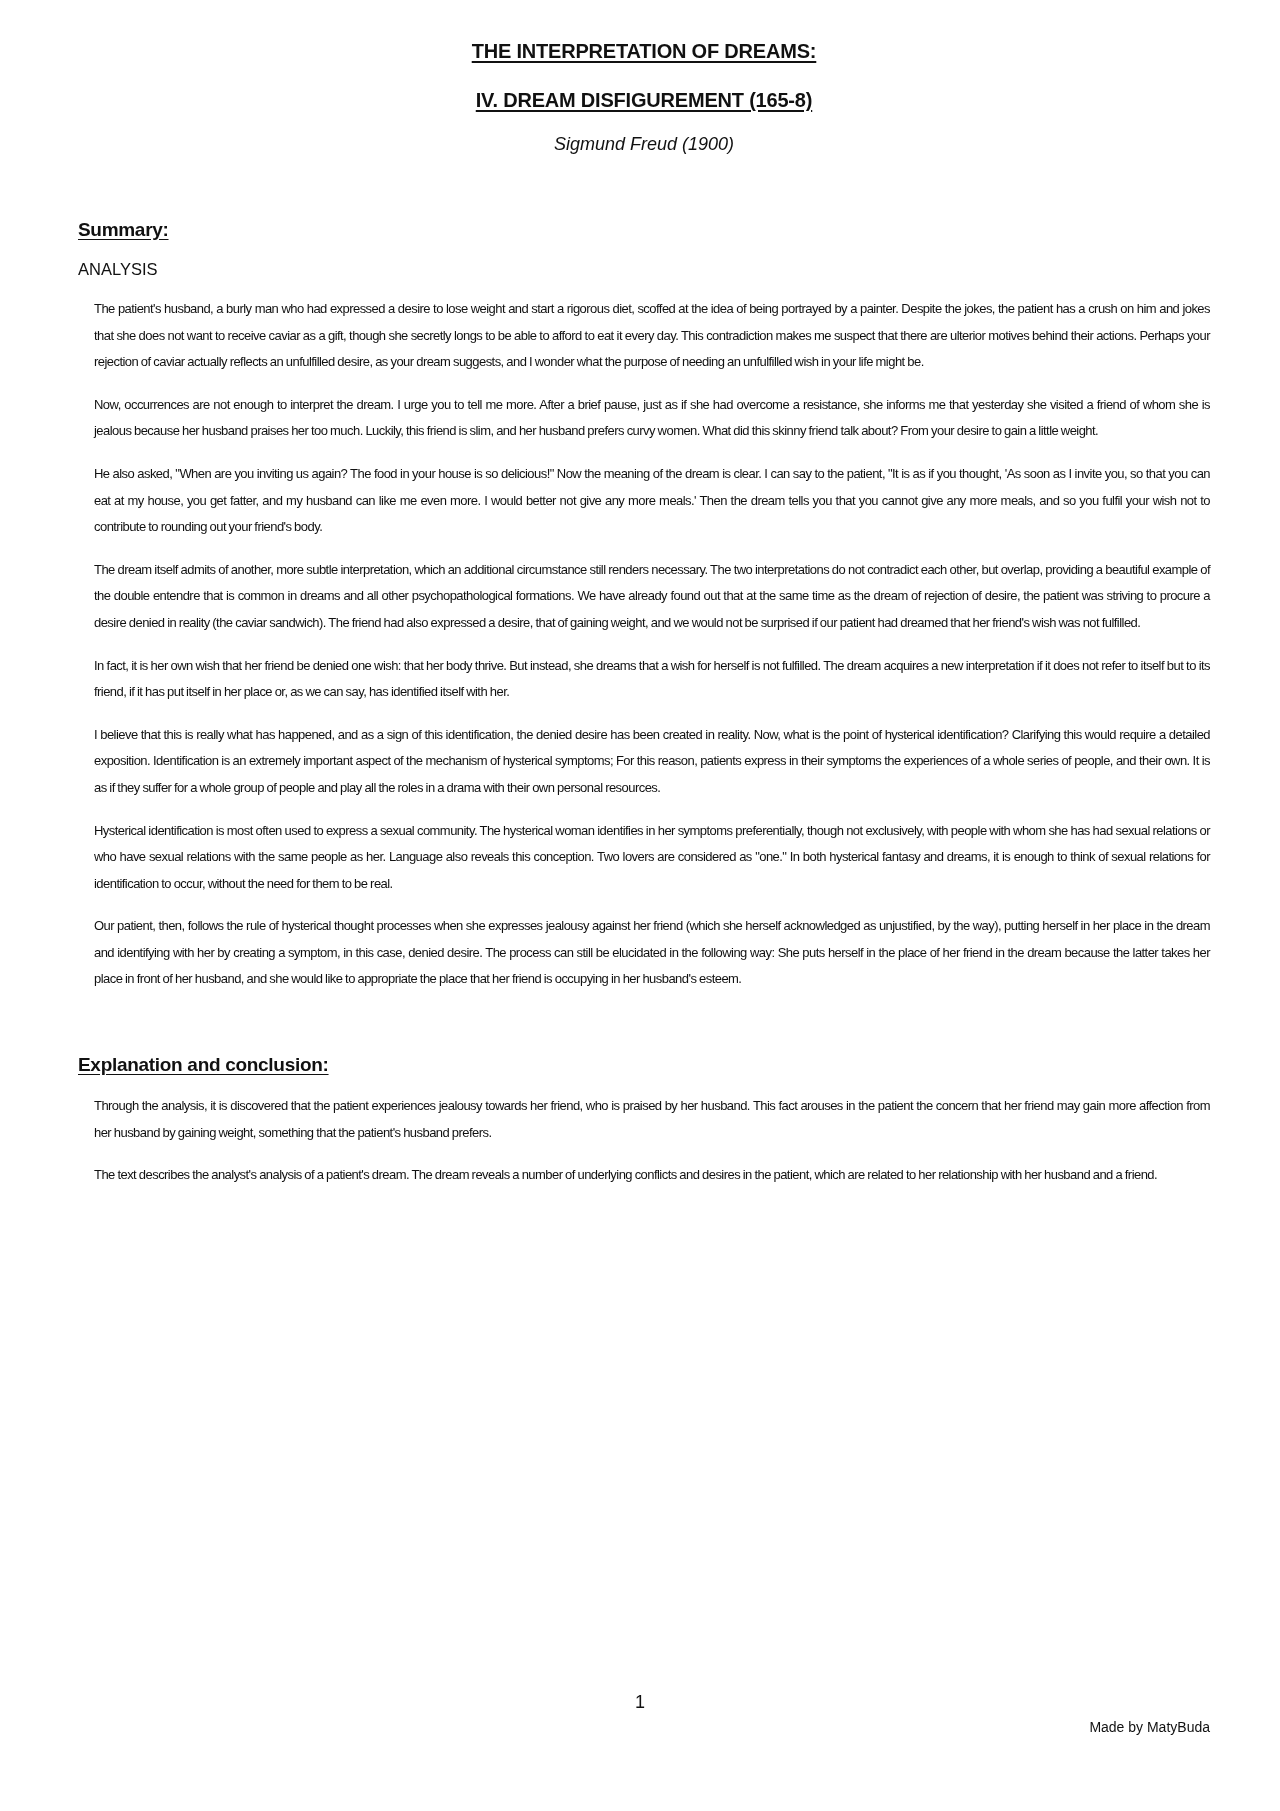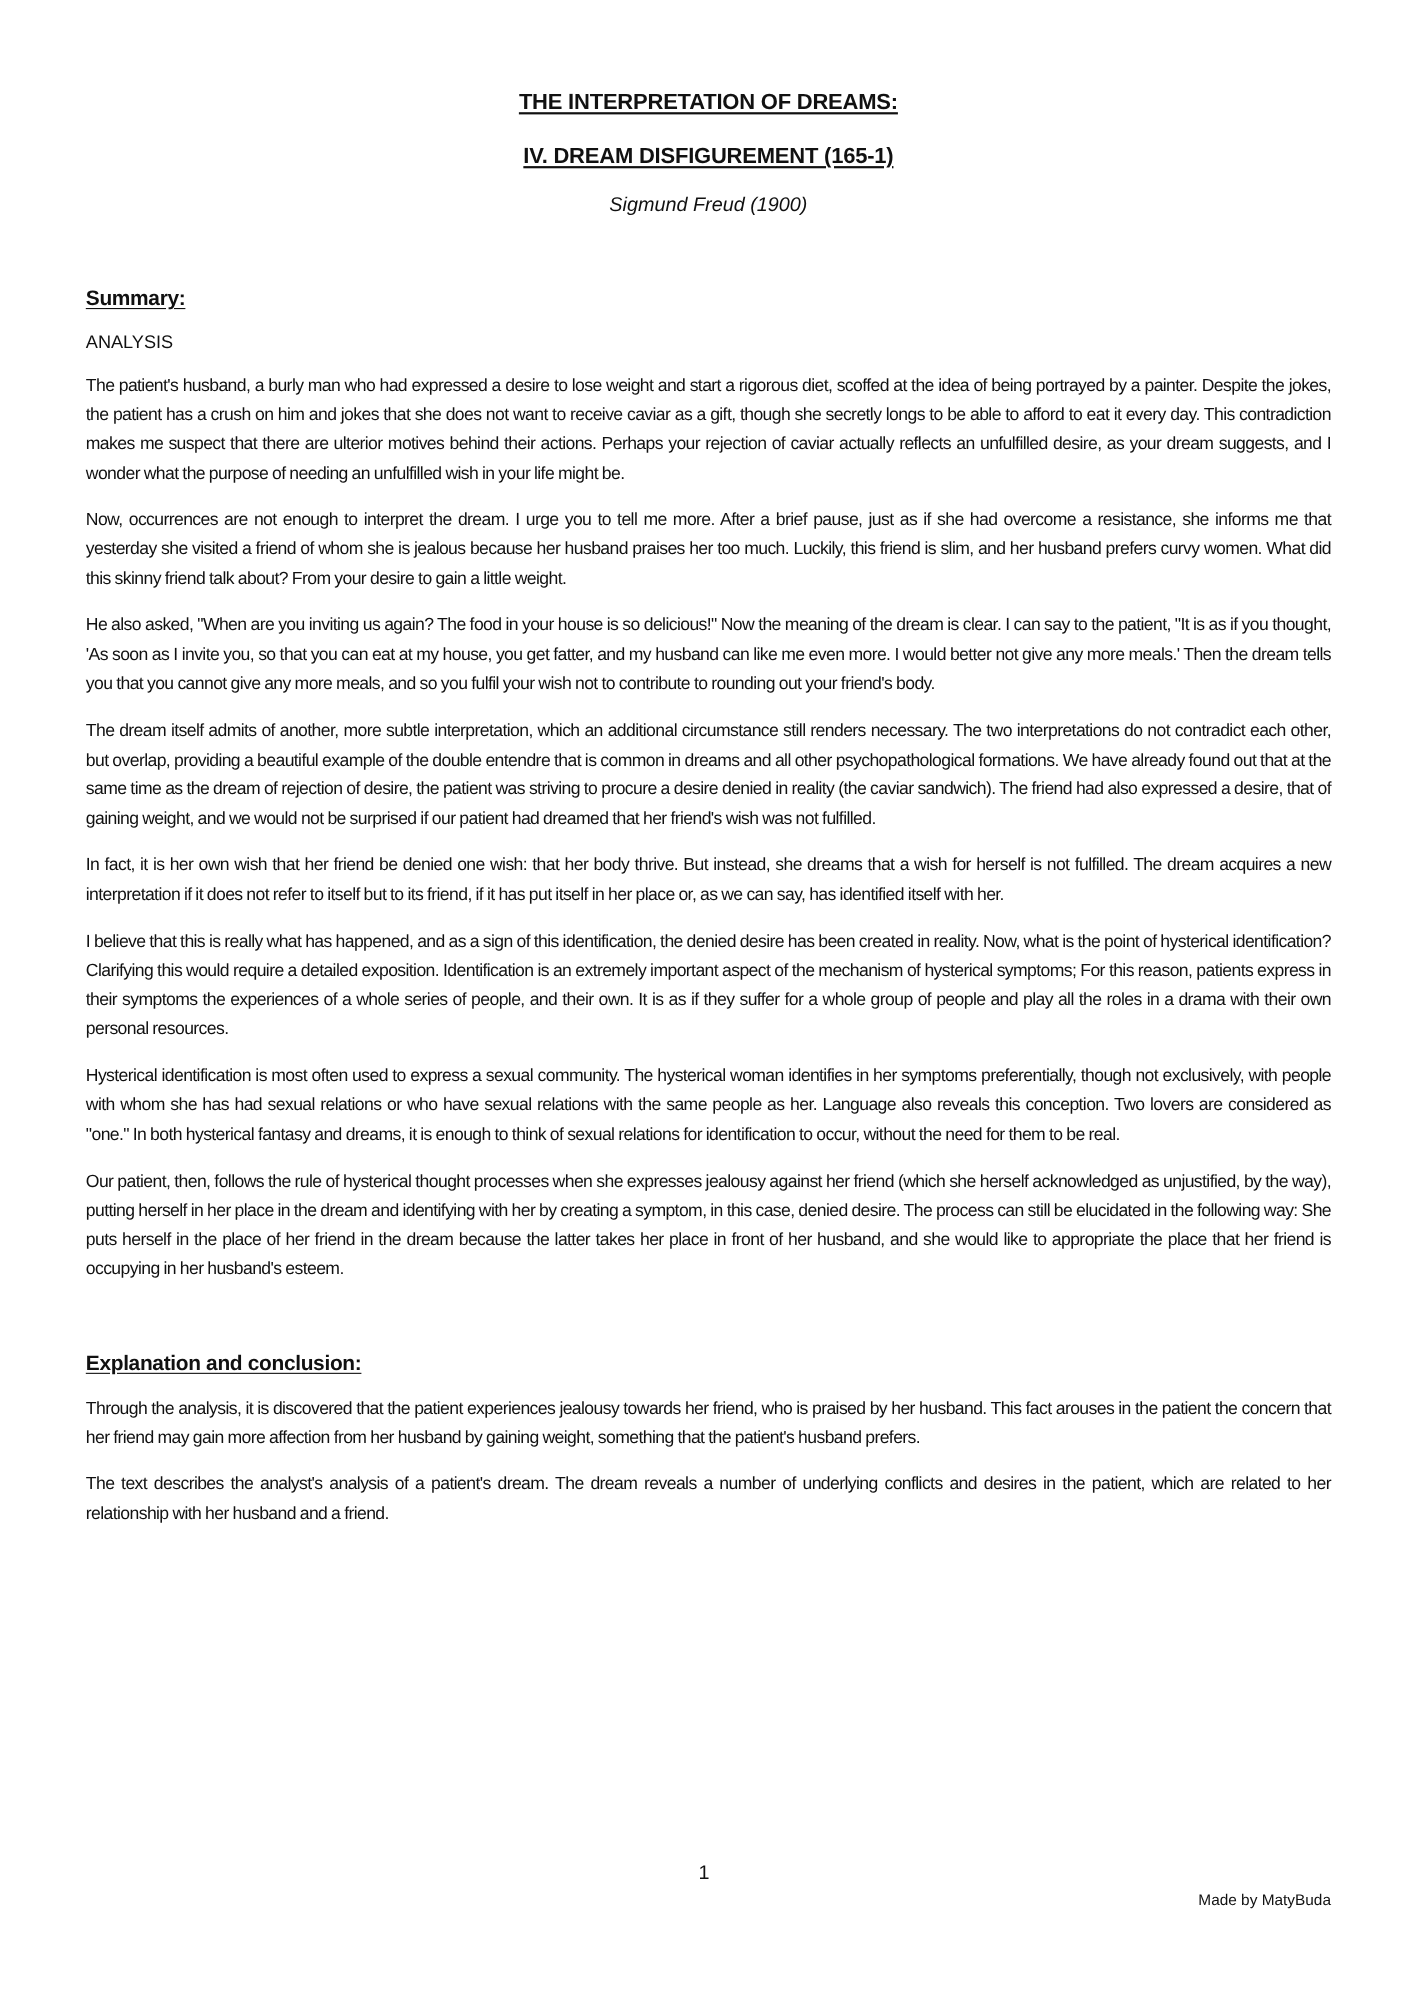--- a/index.html
+++ b/index.html
@@ -16,21 +16,21 @@
       font-family: "Liberation Sans", sans-serif;
     }
     .page {
       position: absolute;
       left: 78px;
       top: 0;
       width: 1132px;
     }
     .title-block {
       text-align: center;
-      padding-top: 81px;
+      padding-top: 39px;
     }
     .title-line {
       font-weight: bold;
       font-size: 20px;
       text-decoration: underline;
       text-underline-offset: 3px;
       letter-spacing: -0.2px;
       margin: 0;
       line-height: 24px;
     }
@@ -51,24 +51,24 @@
       line-height: 24px;
       letter-spacing: -0.3px;
     }
     .summary-heading { margin-top: 62px; }
     .subheading {
       font-size: 16.5px;
       margin: 16px 0 0 0;
       line-height: 22px;
     }
     p.body-paragraph {
-      font-size: 16px;
+      font-size: 13px;
       line-height: 26.6px;
       text-align: justify;
-      margin: 16px 0 0 0;
+      margin: 16px 0 0 16px;
       letter-spacing: -0.55px;
       word-spacing: -0.4px;
     }
     .explanation-heading { margin-top: 60px; }
     .page-number {
       position: absolute;
       left: 0;
       width: 1280px;
       top: 1692px;
       text-align: center;
@@ -80,21 +80,21 @@
       top: 1719px;
       font-size: 14px;
     }
   </style>
 </head>
 <body>
 
 <div class="page">
   <div class="title-block">
     <h1 class="title-line first">THE INTERPRETATION OF DREAMS:</h1>
-    <h2 class="title-line second">IV. DREAM DISFIGUREMENT (165-1)</h2>
+    <h2 class="title-line second">IV. DREAM DISFIGUREMENT (165-8)</h2>
     <p class="author">Sigmund Freud (1900)</p>
   </div>
 
   <section>
     <h3 class="section-heading summary-heading">Summary:</h3>
     <div class="subheading">ANALYSIS</div>
     <p class="body-paragraph">The patient's husband, a burly man who had expressed a desire to lose weight and start a rigorous diet, scoffed at the idea of being portrayed by a painter. Despite the jokes, the patient has a crush on him and jokes that she does not want to receive caviar as a gift, though she secretly longs to be able to afford to eat it every day. This contradiction makes me suspect that there are ulterior motives behind their actions. Perhaps your rejection of caviar actually reflects an unfulfilled desire, as your dream suggests, and I wonder what the purpose of needing an unfulfilled wish in your life might be.</p>
     <p class="body-paragraph">Now, occurrences are not enough to interpret the dream. I urge you to tell me more. After a brief pause, just as if she had overcome a resistance, she informs me that yesterday she visited a friend of whom she is jealous because her husband praises her too much. Luckily, this friend is slim, and her husband prefers curvy women. What did this skinny friend talk about? From your desire to gain a little weight.</p>
     <p class="body-paragraph">He also asked, "When are you inviting us again? The food in your house is so delicious!" Now the meaning of the dream is clear. I can say to the patient, "It is as if you thought, 'As soon as I invite you, so that you can eat at my house, you get fatter, and my husband can like me even more. I would better not give any more meals.' Then the dream tells you that you cannot give any more meals, and so you fulfil your wish not to contribute to rounding out your friend's body.</p>
     <p class="body-paragraph">The dream itself admits of another, more subtle interpretation, which an additional circumstance still renders necessary. The two interpretations do not contradict each other, but overlap, providing a beautiful example of the double entendre that is common in dreams and all other psychopathological formations. We have already found out that at the same time as the dream of rejection of desire, the patient was striving to procure a desire denied in reality (the caviar sandwich). The friend had also expressed a desire, that of gaining weight, and we would not be surprised if our patient had dreamed that her friend's wish was not fulfilled.</p>

